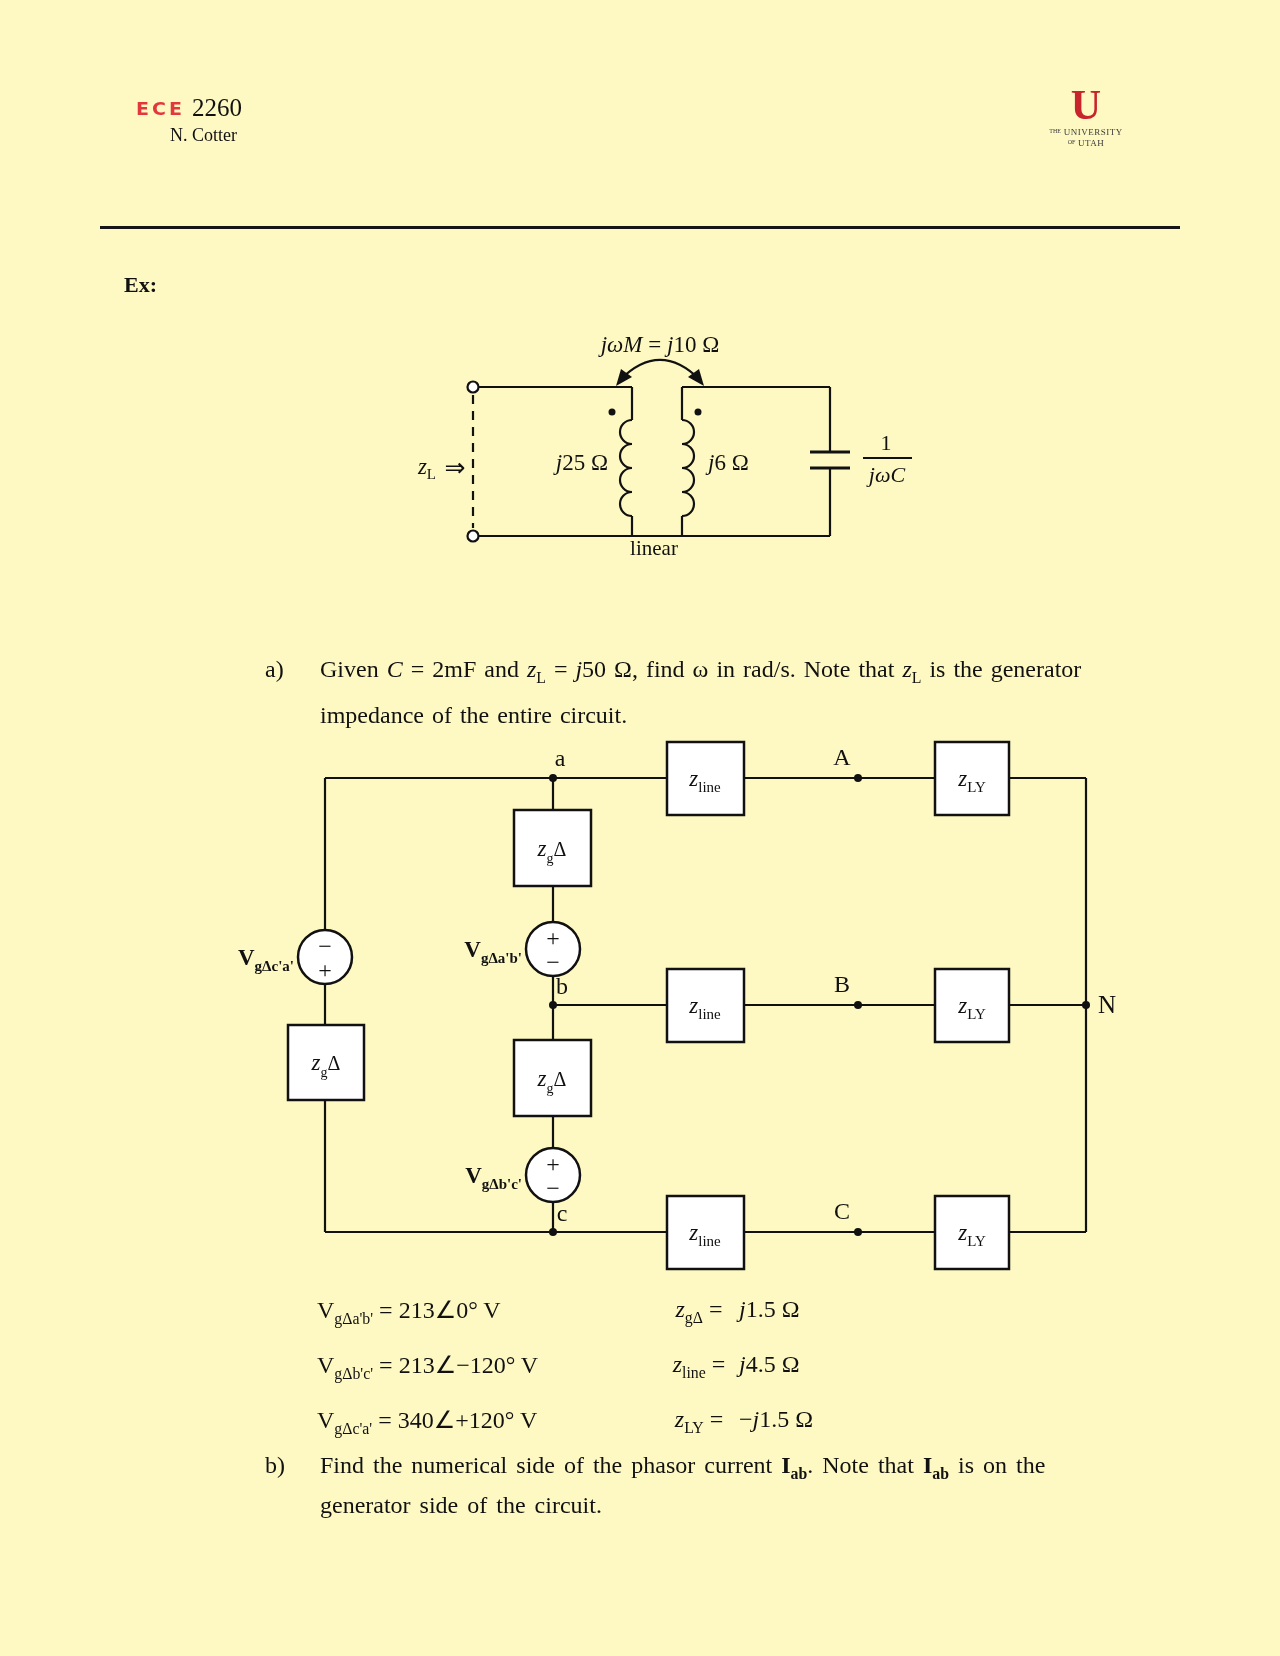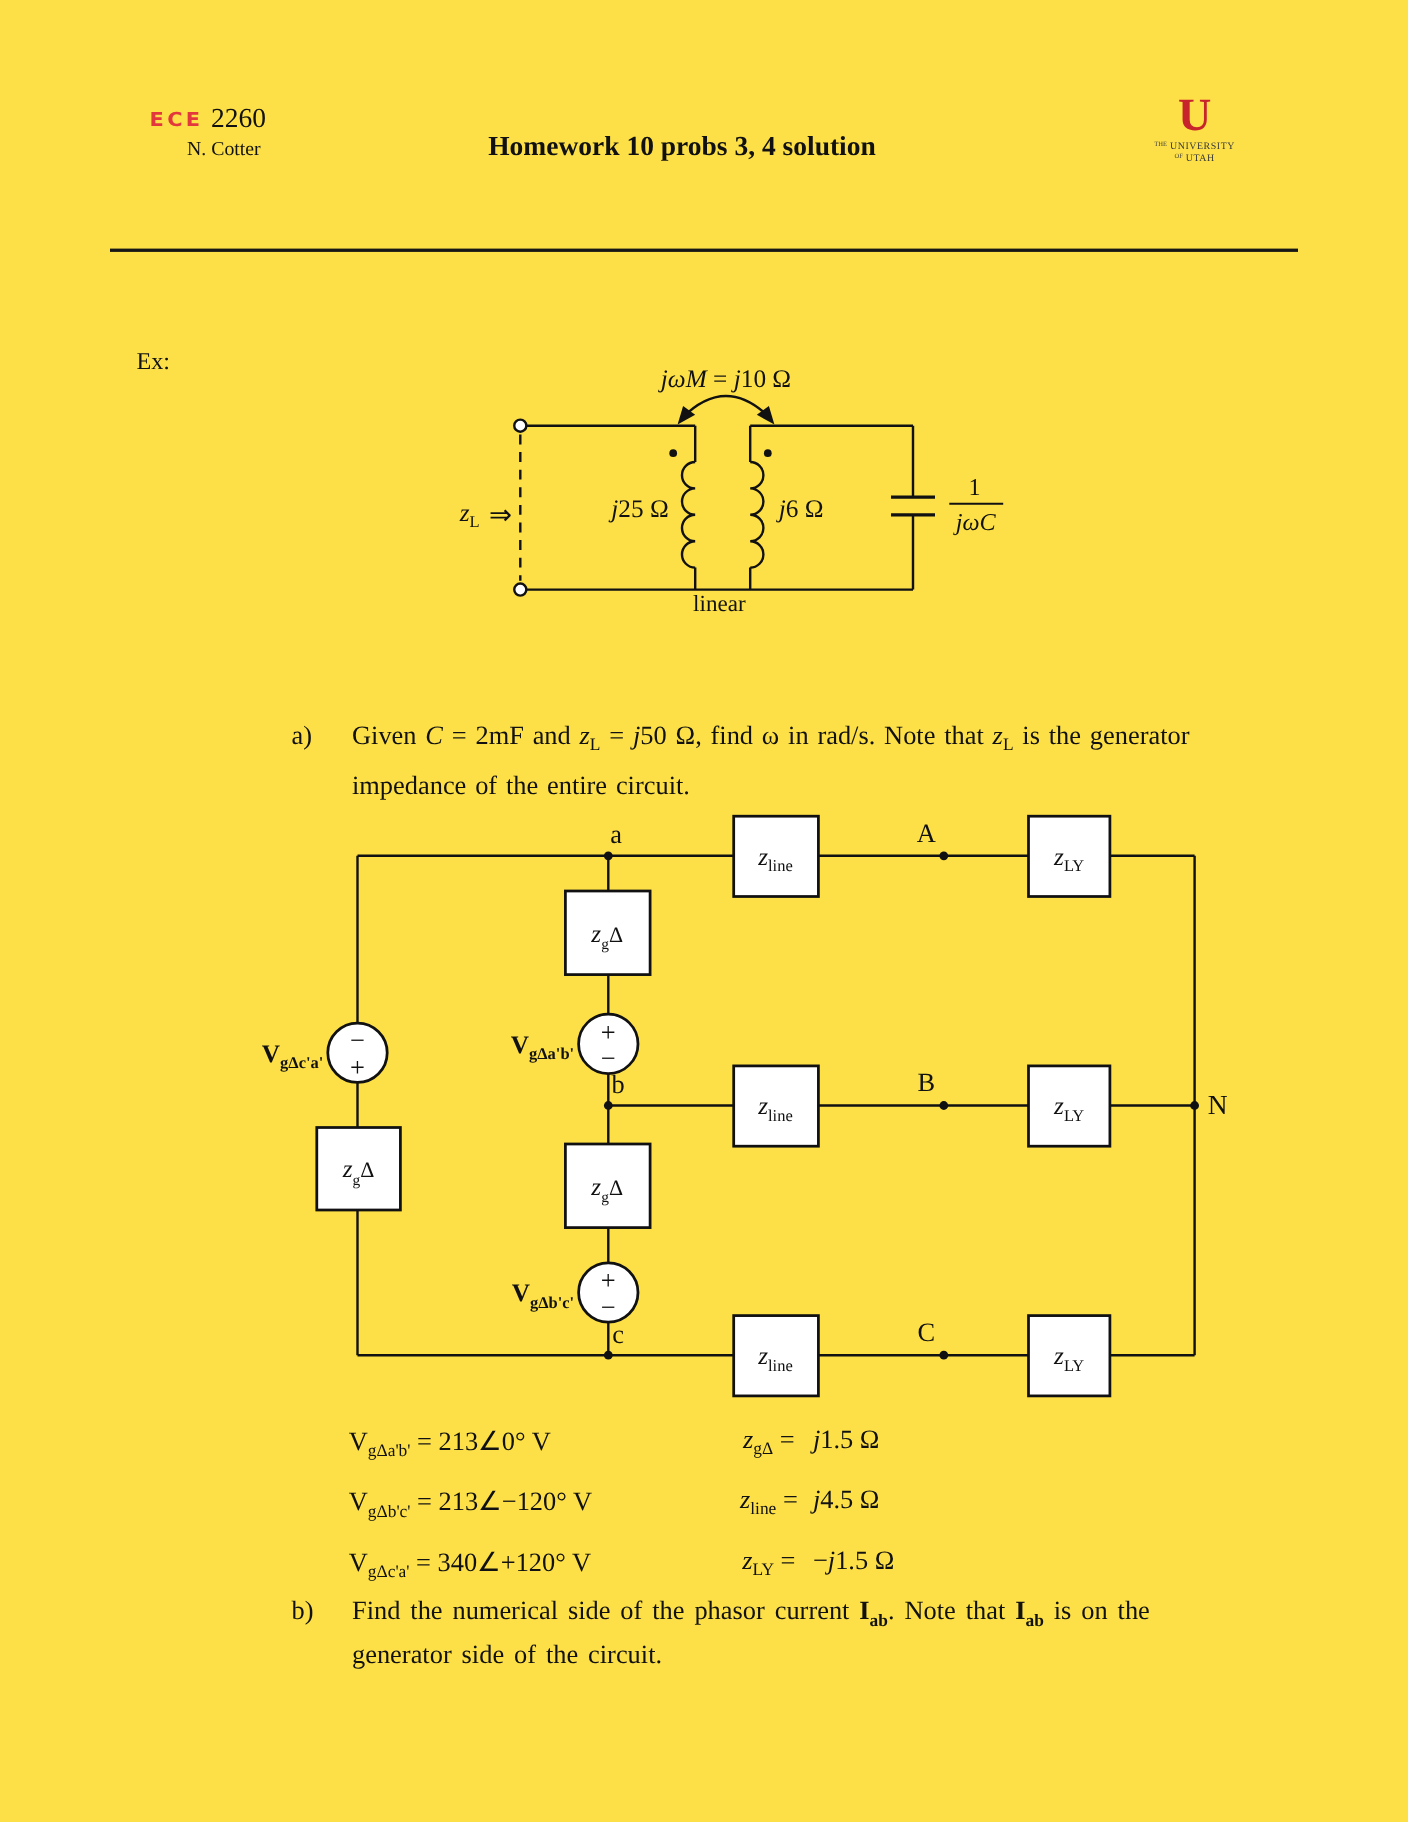--- a/index.html
+++ b/index.html
@@ -1,32 +1,32 @@
 <!DOCTYPE html>
 <html><head>
 <meta charset="utf-8">
 <style>
   html,body{margin:0;padding:0;background:#e8e8e8;}
-  .page{position:relative;width:1280px;height:1656px;background:#fde047;margin:0 auto;
+  .page{position:relative;width:1280px;height:1656px;background:#fef9c3;margin:0 auto;
         font-family:"Liberation Serif",serif;color:#111;overflow:hidden;}
   .abs{position:absolute;}
   
   .hdr-left{left:136px;top:94px;}
   .logo-row{display:flex;align-items:baseline;gap:7px;}
   .ece{color:#e2383d;font-family:"DejaVu Sans",sans-serif;font-weight:bold;
        font-size:19px;letter-spacing:3px;transform:scaleY(.92);}
   .course{font-size:25px;text-align:right;}
   .author{font-size:18px;margin-top:3px;margin-left:34px;}
   .title{left:270px;top:120px;width:700px;text-align:center;font-weight:bold;font-size:25px;}
   .uofu{left:1030px;top:86px;width:112px;text-align:center;color:#3a3a3a;line-height:1;}
   .u-mark{color:#c8242b;font-size:42px;font-weight:bold;line-height:.95;}
   .u-line{font-size:9px;letter-spacing:.5px;margin-top:2px;}
   .u-tiny{font-size:6px;vertical-align:2px;letter-spacing:0;}
   .rule{left:100px;top:226px;width:1080px;height:3px;background:#161616;}
-  .ex{left:124px;top:272px;font-weight:normal;font-size:22px;margin-top:43px;}
+  .ex{left:124px;top:272px;font-weight:bold;font-size:22px;}
   
   .para{font-size:24px;}
   .para .ptag{position:absolute;left:0;top:0;}
   .para .ptext{display:block;margin-left:55px;}
   .pa{left:265px;top:646px;width:850px;line-height:46px;word-spacing:2px;}
   .pb{left:265px;top:1445px;width:860px;line-height:40px;word-spacing:3px;}
   sub{font-size:.66em;line-height:0;}
   .it{font-style:italic;}
   .bI{font-weight:bold;}
   
@@ -43,21 +43,20 @@
 <div class="page">
 
   <div class="abs hdr-left">
     <div class="logo-row">
       <span class="ece">ECE</span>
       <span class="course">2260</span>
     </div>
     <div class="author">N. Cotter</div>
   </div>
 
-  <div class="abs title">Homework 10 probs 3, 4 solution</div>
 
   <div class="abs uofu">
     <div class="u-mark">U</div>
     <div class="u-line"><span class="u-tiny">THE</span> <span>UNIVERSITY</span></div>
     <div class="u-line"><span class="u-tiny">OF</span> <span>UTAH</span></div>
   </div>
 
   <div class="abs rule"></div>
 
   <div class="abs ex">Ex:</div>

